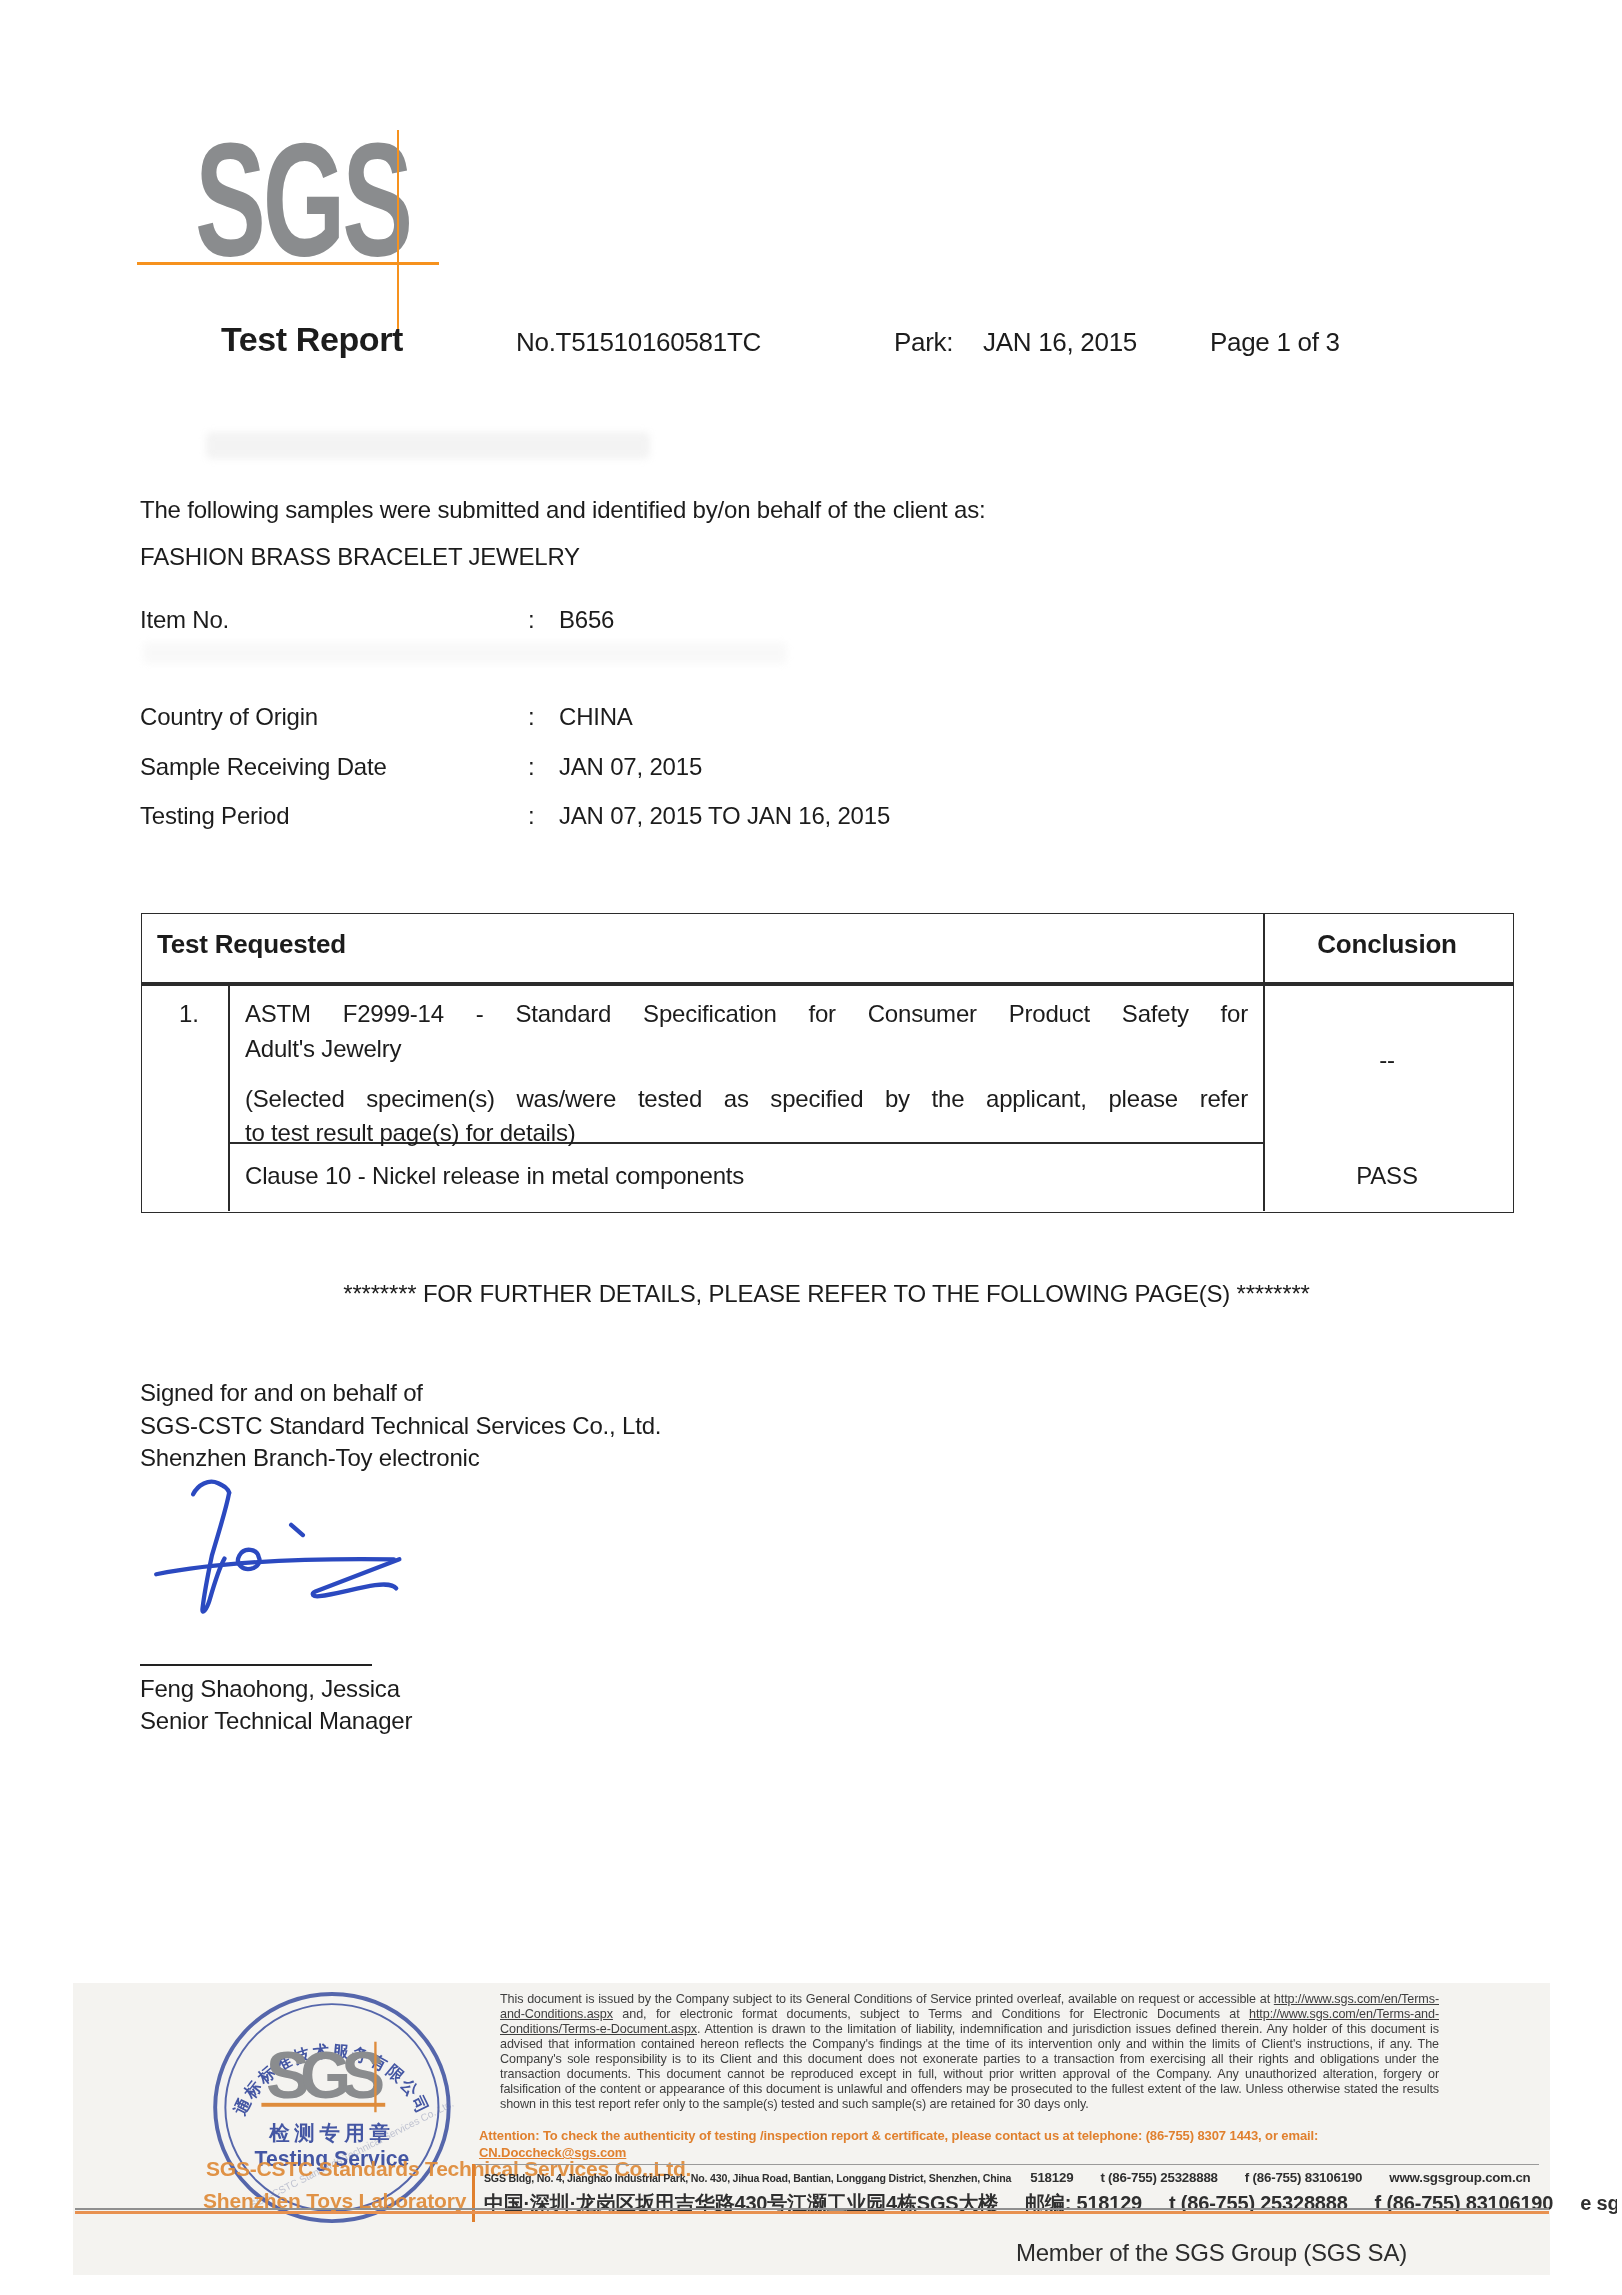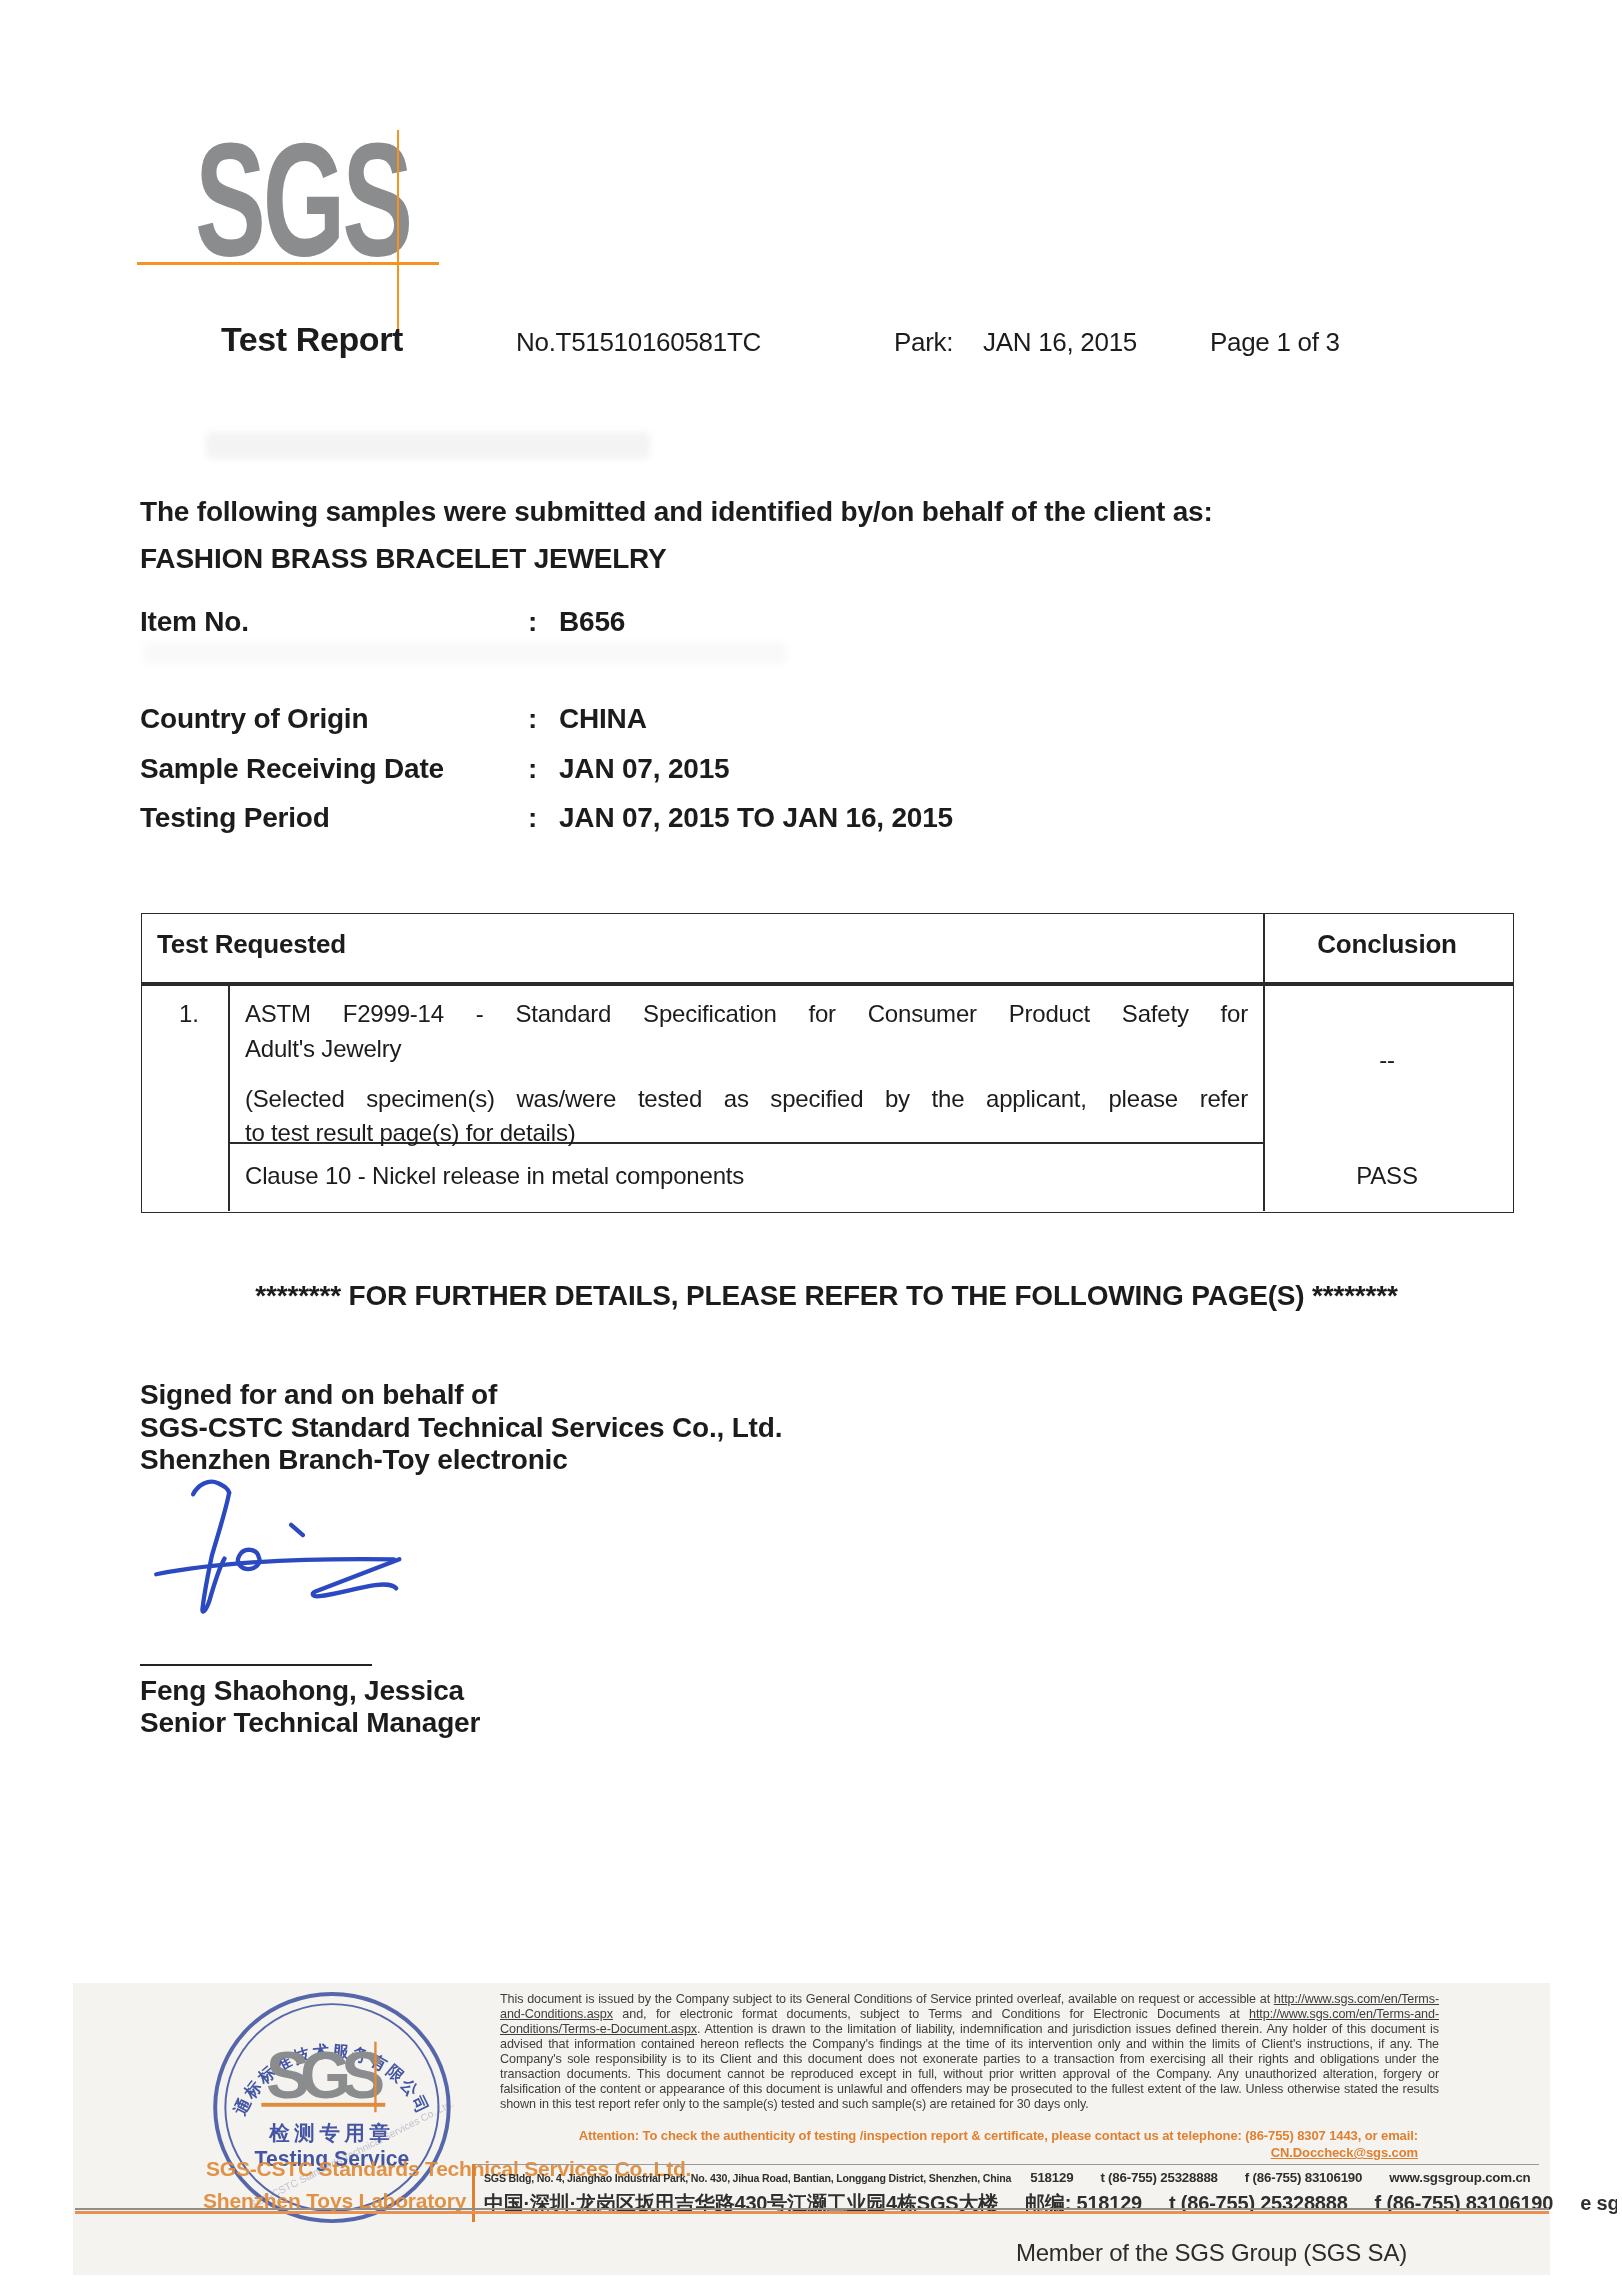--- a/index.html
+++ b/index.html
@@ -1,19 +1,19 @@
 <!DOCTYPE html>
 <html style="font-size:12.6px"><head>
 <meta charset="utf-8">
 <style>
   html,body{margin:0;padding:0;background:#ffffff;}
   body{font-family:"Liberation Sans","DejaVu Sans",sans-serif;color:#1c1c1c;}
   #page{position:relative;width:1617px;height:2295px;background:#ffffff;overflow:hidden;}
   .abs{position:absolute;}
-  .body-txt{font-size:28px;letter-spacing:-0.2px;white-space:nowrap;font-weight:bold;}
+  .body-txt{font-size:24px;letter-spacing:-0.2px;white-space:nowrap;}
   
   .sgs-logo{font-weight:bold;color:#8a8c8e;font-size:161px;line-height:118px;
             transform:scaleX(0.66);transform-origin:left top;letter-spacing:-4.7px;white-space:nowrap;}
   .orange-h{background:#F6921E;}
   .orange-v{background:#F6921E;}
   .title{font-size:34px;font-weight:bold;letter-spacing:-0.4px;white-space:nowrap;}
   .hmeta{font-size:26px;letter-spacing:-0.3px;white-space:nowrap;}
   
   .ghost{background:#dedede;opacity:0.35;filter:blur(3.9px);border-radius:4.7px;}
   
@@ -21,21 +21,21 @@
   .cellhead{font-size:26px;font-weight:bold;letter-spacing:-0.2px;white-space:nowrap;}
   .celltxt{font-size:24px;letter-spacing:-0.2px;}
   .just{text-align:justify;text-align-last:justify;}
   .center{text-align:center;}
   
   .sigline{background:#222;}
   
   .foot-band{background:#f4f3f0;}
   .legal{font-size:12.6px;line-height:15px;color:#3e3e3e;text-align:justify;letter-spacing:-0.1px;}
   .u{text-decoration:underline;}
-  .attention{font-size:13px;line-height:17.3px;font-weight:bold;color:#E0802E;letter-spacing:-0.1px;text-align:right;}
+  .attention{font-size:13px;line-height:17.3px;font-weight:bold;color:#E0802E;letter-spacing:-0.1px;}
   .addr1{font-size:10.6px;font-weight:bold;color:#2f2f2f;white-space:nowrap;letter-spacing:-0.2px;}
   .addr1 .big{font-size:13.3px;}
   .addr2{font-size:20px;font-weight:bold;color:#2f2f2f;white-space:nowrap;letter-spacing:-0.2px;}
   .gap-s{display:inline-block;width:19px;}
   .gap-m{display:inline-block;width:27px;}
   .stamp-overlay{font-size:21px;font-weight:bold;color:rgba(222,140,60,0.95);white-space:nowrap;letter-spacing:-0.2px;}
   .member{font-size:24px;color:#2c2c2c;letter-spacing:-0.2px;white-space:nowrap;}
 </style>
 </head>
 <body>

